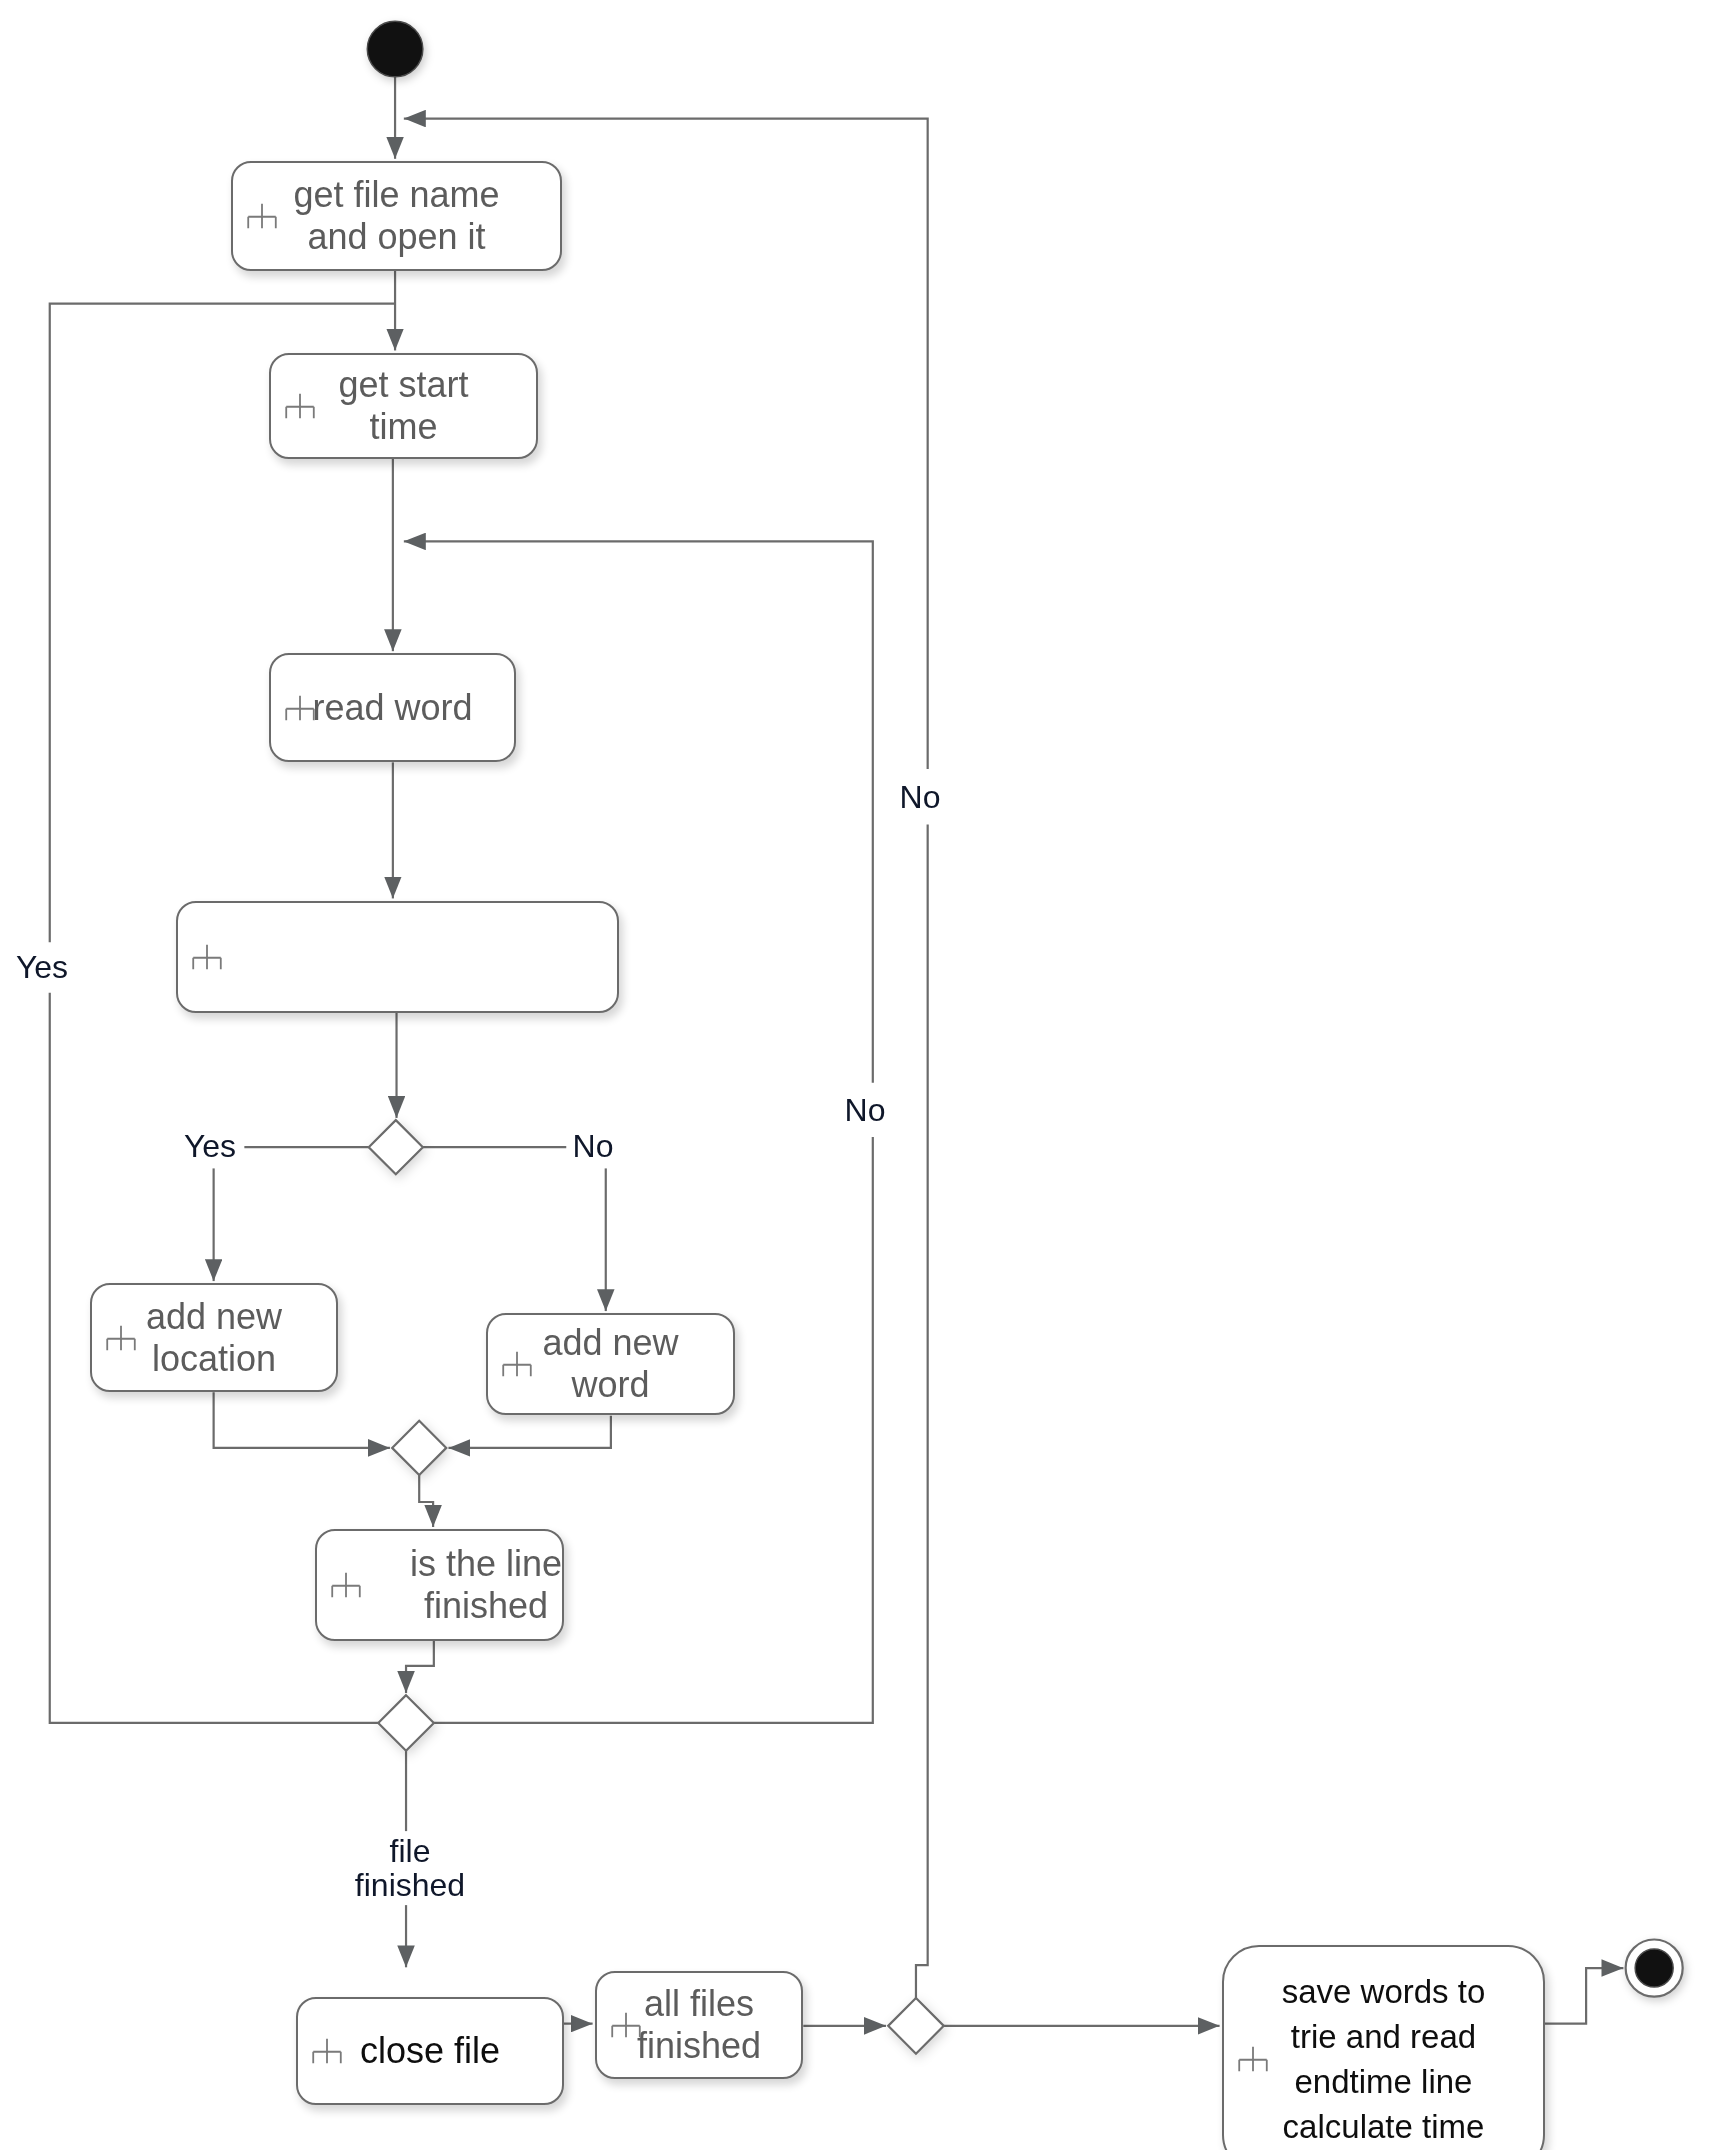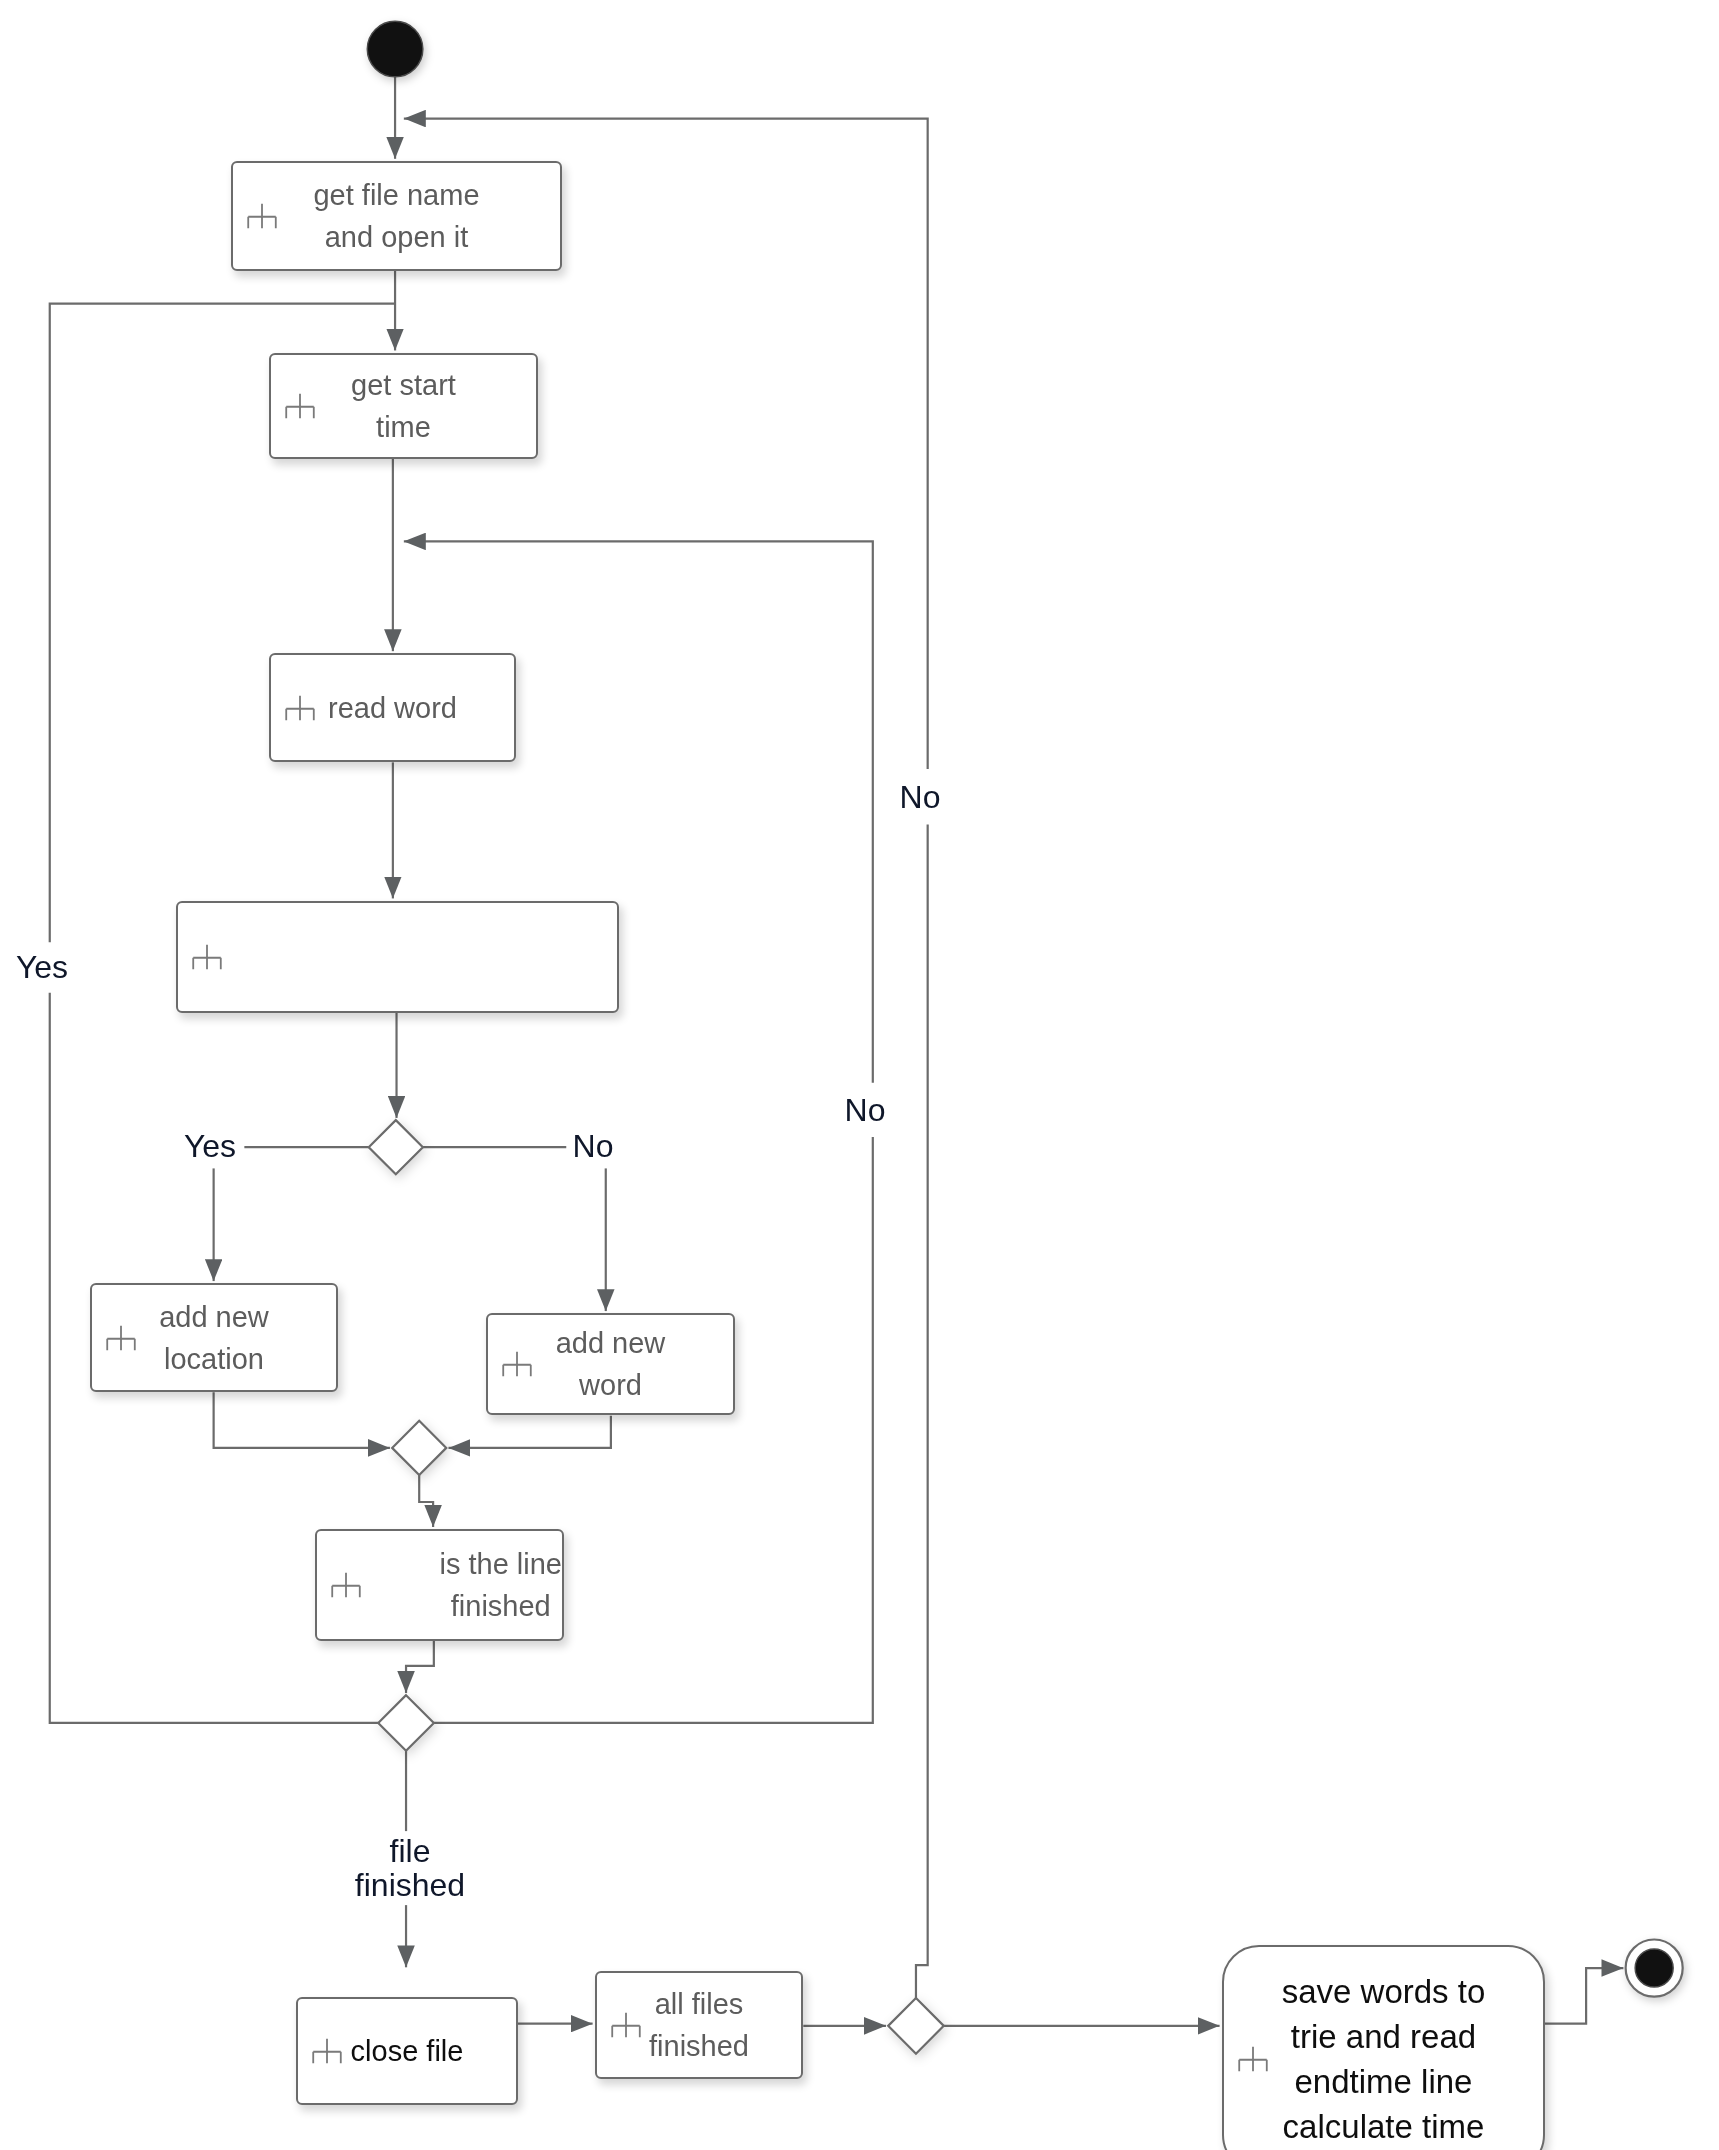--- a/index.html
+++ b/index.html
@@ -8,26 +8,26 @@
     width:1720px;height:2151px;
     background:#ffffff;
     font-family:"Liberation Sans", sans-serif;
     overflow:hidden;
   }
   .wires{position:absolute;left:0;top:0;width:1720px;height:2151px;}
   .activity{
     position:absolute;
     background:#ffffff;
     border:2.2px solid #6b6b6b;
-    border-radius:6px;
+    border-radius:20px;
     box-shadow:3.7px 5.1px 8.8px rgba(0,0,0,0.16);
     display:flex;align-items:center;justify-content:center;
     text-align:center;
     color:#5c5c5c;
-    font-size:29px;line-height:42px;
+    font-size:36px;line-height:42px;
     box-sizing:border-box;
   }
   .activity.black{color:#0e0e0e;margin-top:28px;}
   .activity.big{border-radius:37px;font-size:33px;line-height:45px;}
   .rake{
     position:absolute;left:13px;top:50%;
     transform:translateY(-50%);
     width:32px;height:29px;
   }
   .edge-label{
@@ -169,21 +169,21 @@
   <div class="activity" style="left:315px;top:1529px;width:249px;height:112px;justify-content:flex-end;">
     <svg class="rake" viewBox="0 0 44 40">
       <path d="M22 3 V37 M3 21 H41 M3 21 V37 M41 21 V37" stroke="#7a7a7a" stroke-width="2.5" fill="none"></path>
     </svg>
     <div>
       <div>is the line</div>
       <div>finished</div>
     </div>
   </div>
 
-  <div class="activity black" style="left:296px;top:1969px;width:222px;height:108px;">
+  <div class="activity black" style="left:296px;top:1969px;width:268px;height:108px;">
     <svg class="rake" viewBox="0 0 44 40">
       <path d="M22 3 V37 M3 21 H41 M3 21 V37 M41 21 V37" stroke="#7a7a7a" stroke-width="2.5" fill="none"></path>
     </svg>
     <div>
       <div>close file</div>
     </div>
   </div>
 
   <div class="activity" style="left:595px;top:1971px;width:208px;height:108px;">
     <svg class="rake" viewBox="0 0 44 40">

